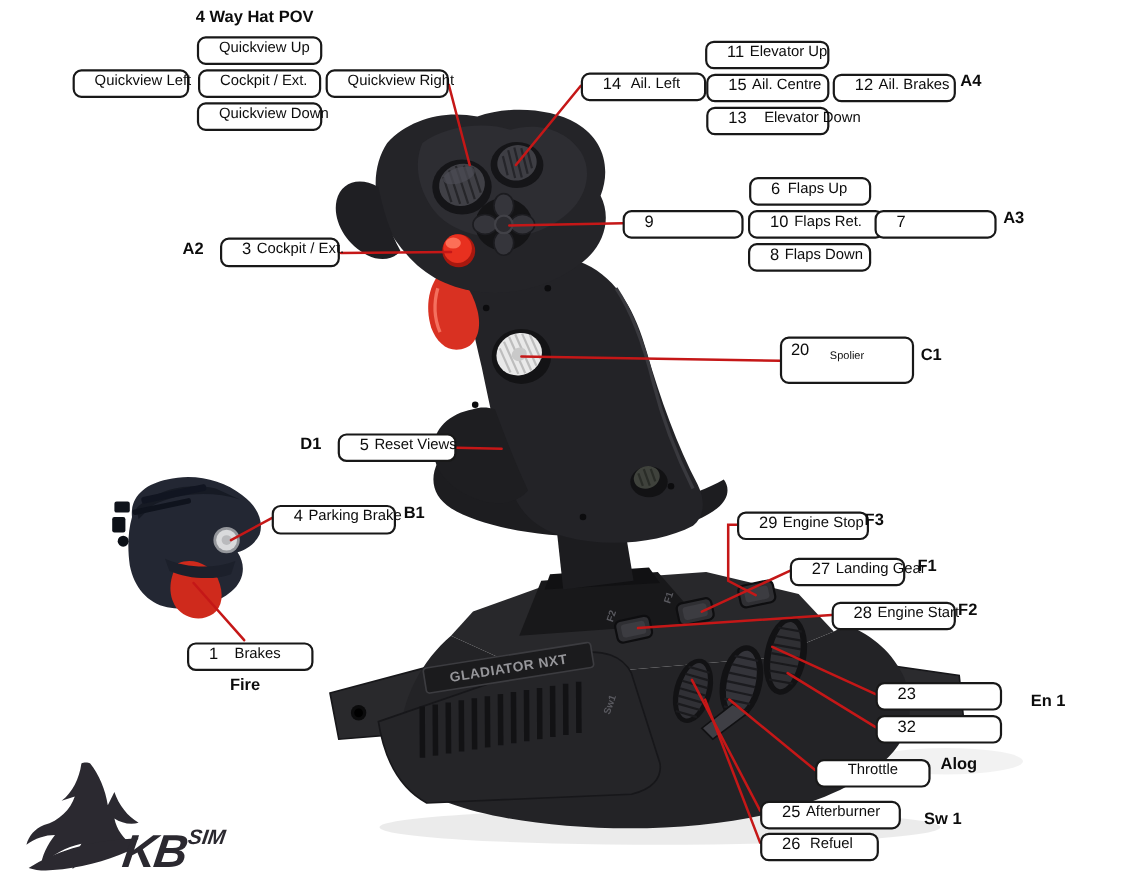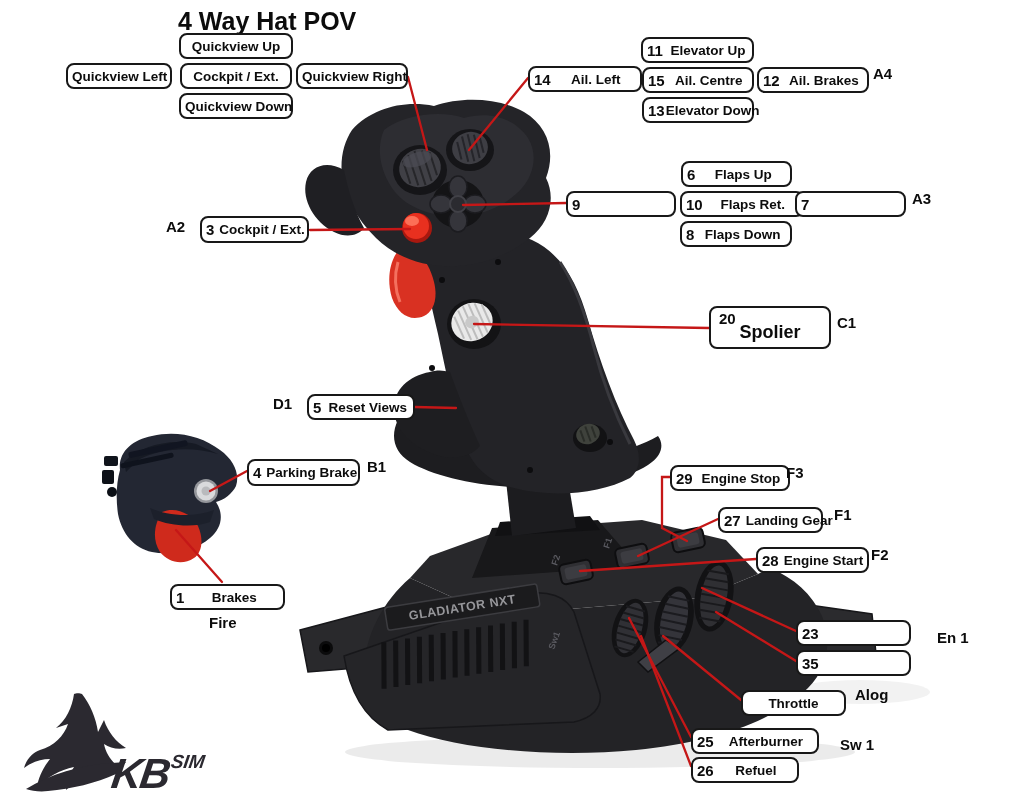--- a/index.html
+++ b/index.html
@@ -1,28 +1,28 @@
 <!DOCTYPE html>
 <html><head>
 <meta charset="utf-8">
 <style>
   html,body{margin:0;padding:0;background:#ffffff;}
   .canvas{position:relative;width:1035px;height:799px;background:#ffffff;overflow:hidden;
           font-family:"Liberation Sans",sans-serif;color:#0c0c0c;}
   .art{position:absolute;left:0;top:0;z-index:1;}
   .co{position:absolute;box-sizing:border-box;background:#ffffff;border:2.5px solid #181818;
-      border-radius:8px;height:26px;display:flex;align-items:center;padding:0 4px;
-      font-weight:bold;font-size:13.5px;white-space:nowrap;z-index:4;}
+      border-radius:8px;height:26px;display:flex;align-items:flex-start;padding:0 18px;
+      font-weight:normal;font-size:13.5px;white-space:nowrap;z-index:4;}
   .co .n{font-size:15px;margin-right:5px;}
   .co .t{flex:1;text-align:center;}
   .co.tall{height:43px;}
   .co.tall .n{position:absolute;top:2px;left:8px;}
-  .co.tall .t{width:100%;text-align:center;padding-top:10px;font-size:18px;}
+  .co.tall .t{width:100%;text-align:center;padding-top:10px;font-size:10px;}
   .gl{position:absolute;font-weight:bold;font-size:15px;z-index:4;}
-  .title{position:absolute;font-weight:bold;font-size:25px;z-index:4;}
+  .title{position:absolute;font-weight:bold;font-size:15px;z-index:4;}
   .logo{position:absolute;left:18px;top:692px;display:flex;align-items:flex-end;z-index:4;}
   .logo .kb{font-weight:bold;font-style:italic;font-size:42px;letter-spacing:-2px;
             transform:skewX(-8deg);color:#2b2930;line-height:.85;margin-left:-24px;}
   .logo .sim{font-weight:bold;font-style:italic;font-size:19px;color:#2b2930;
              transform:skewX(-8deg);margin-left:2px;margin-bottom:19px;}
 </style>
 </head>
 <body>
 
 <div class="canvas">
@@ -295,21 +295,21 @@
     </div>
   <div class="co" style="left:642px;top:67px;width:112px">
     <span class="n">15</span>
     <span class="t">Ail. Centre</span>
     </div>
   <div class="co" style="left:757px;top:67px;width:112px">
     <span class="n">12</span>
     <span class="t">Ail. Brakes</span>
     </div>
   <div class="co" style="left:642px;top:97px;width:112px">
-    <span class="n" style="margin-right:1px">13</span>
+    <span class="n" style="margin-right:16px">13</span>
     <span class="t">Elevator Down</span>
     </div>
   <div class="gl" style="left:873px;top:65px">A4</div>
 
   <div class="co" style="left:681px;top:161px;width:111px">
     <span class="n">6</span>
     <span class="t">Flaps Up</span>
     </div>
   <div class="co" style="left:566px;top:191px;width:110px">
     <span class="n">9</span>
@@ -372,21 +372,21 @@
   <div class="co" style="left:170px;top:584px;width:115px">
     <span class="n">1</span>
     <span class="t">Brakes</span>
     </div>
   <div class="gl" style="left:209px;top:614px">Fire</div>
 
   <div class="co" style="left:796px;top:620px;width:115px">
     <span class="n">23</span>
     </div>
   <div class="co" style="left:796px;top:650px;width:115px">
-    <span class="n">35</span>
+    <span class="n">32</span>
     </div>
   <div class="gl" style="left:937px;top:629px">En 1</div>
 
   <div class="co" style="left:741px;top:690px;width:105px">
     <span class="t">Throttle</span>
     </div>
   <div class="gl" style="left:855px;top:686px">Alog</div>
 
   <div class="co" style="left:691px;top:728px;width:128px">
     <span class="n">25</span>

